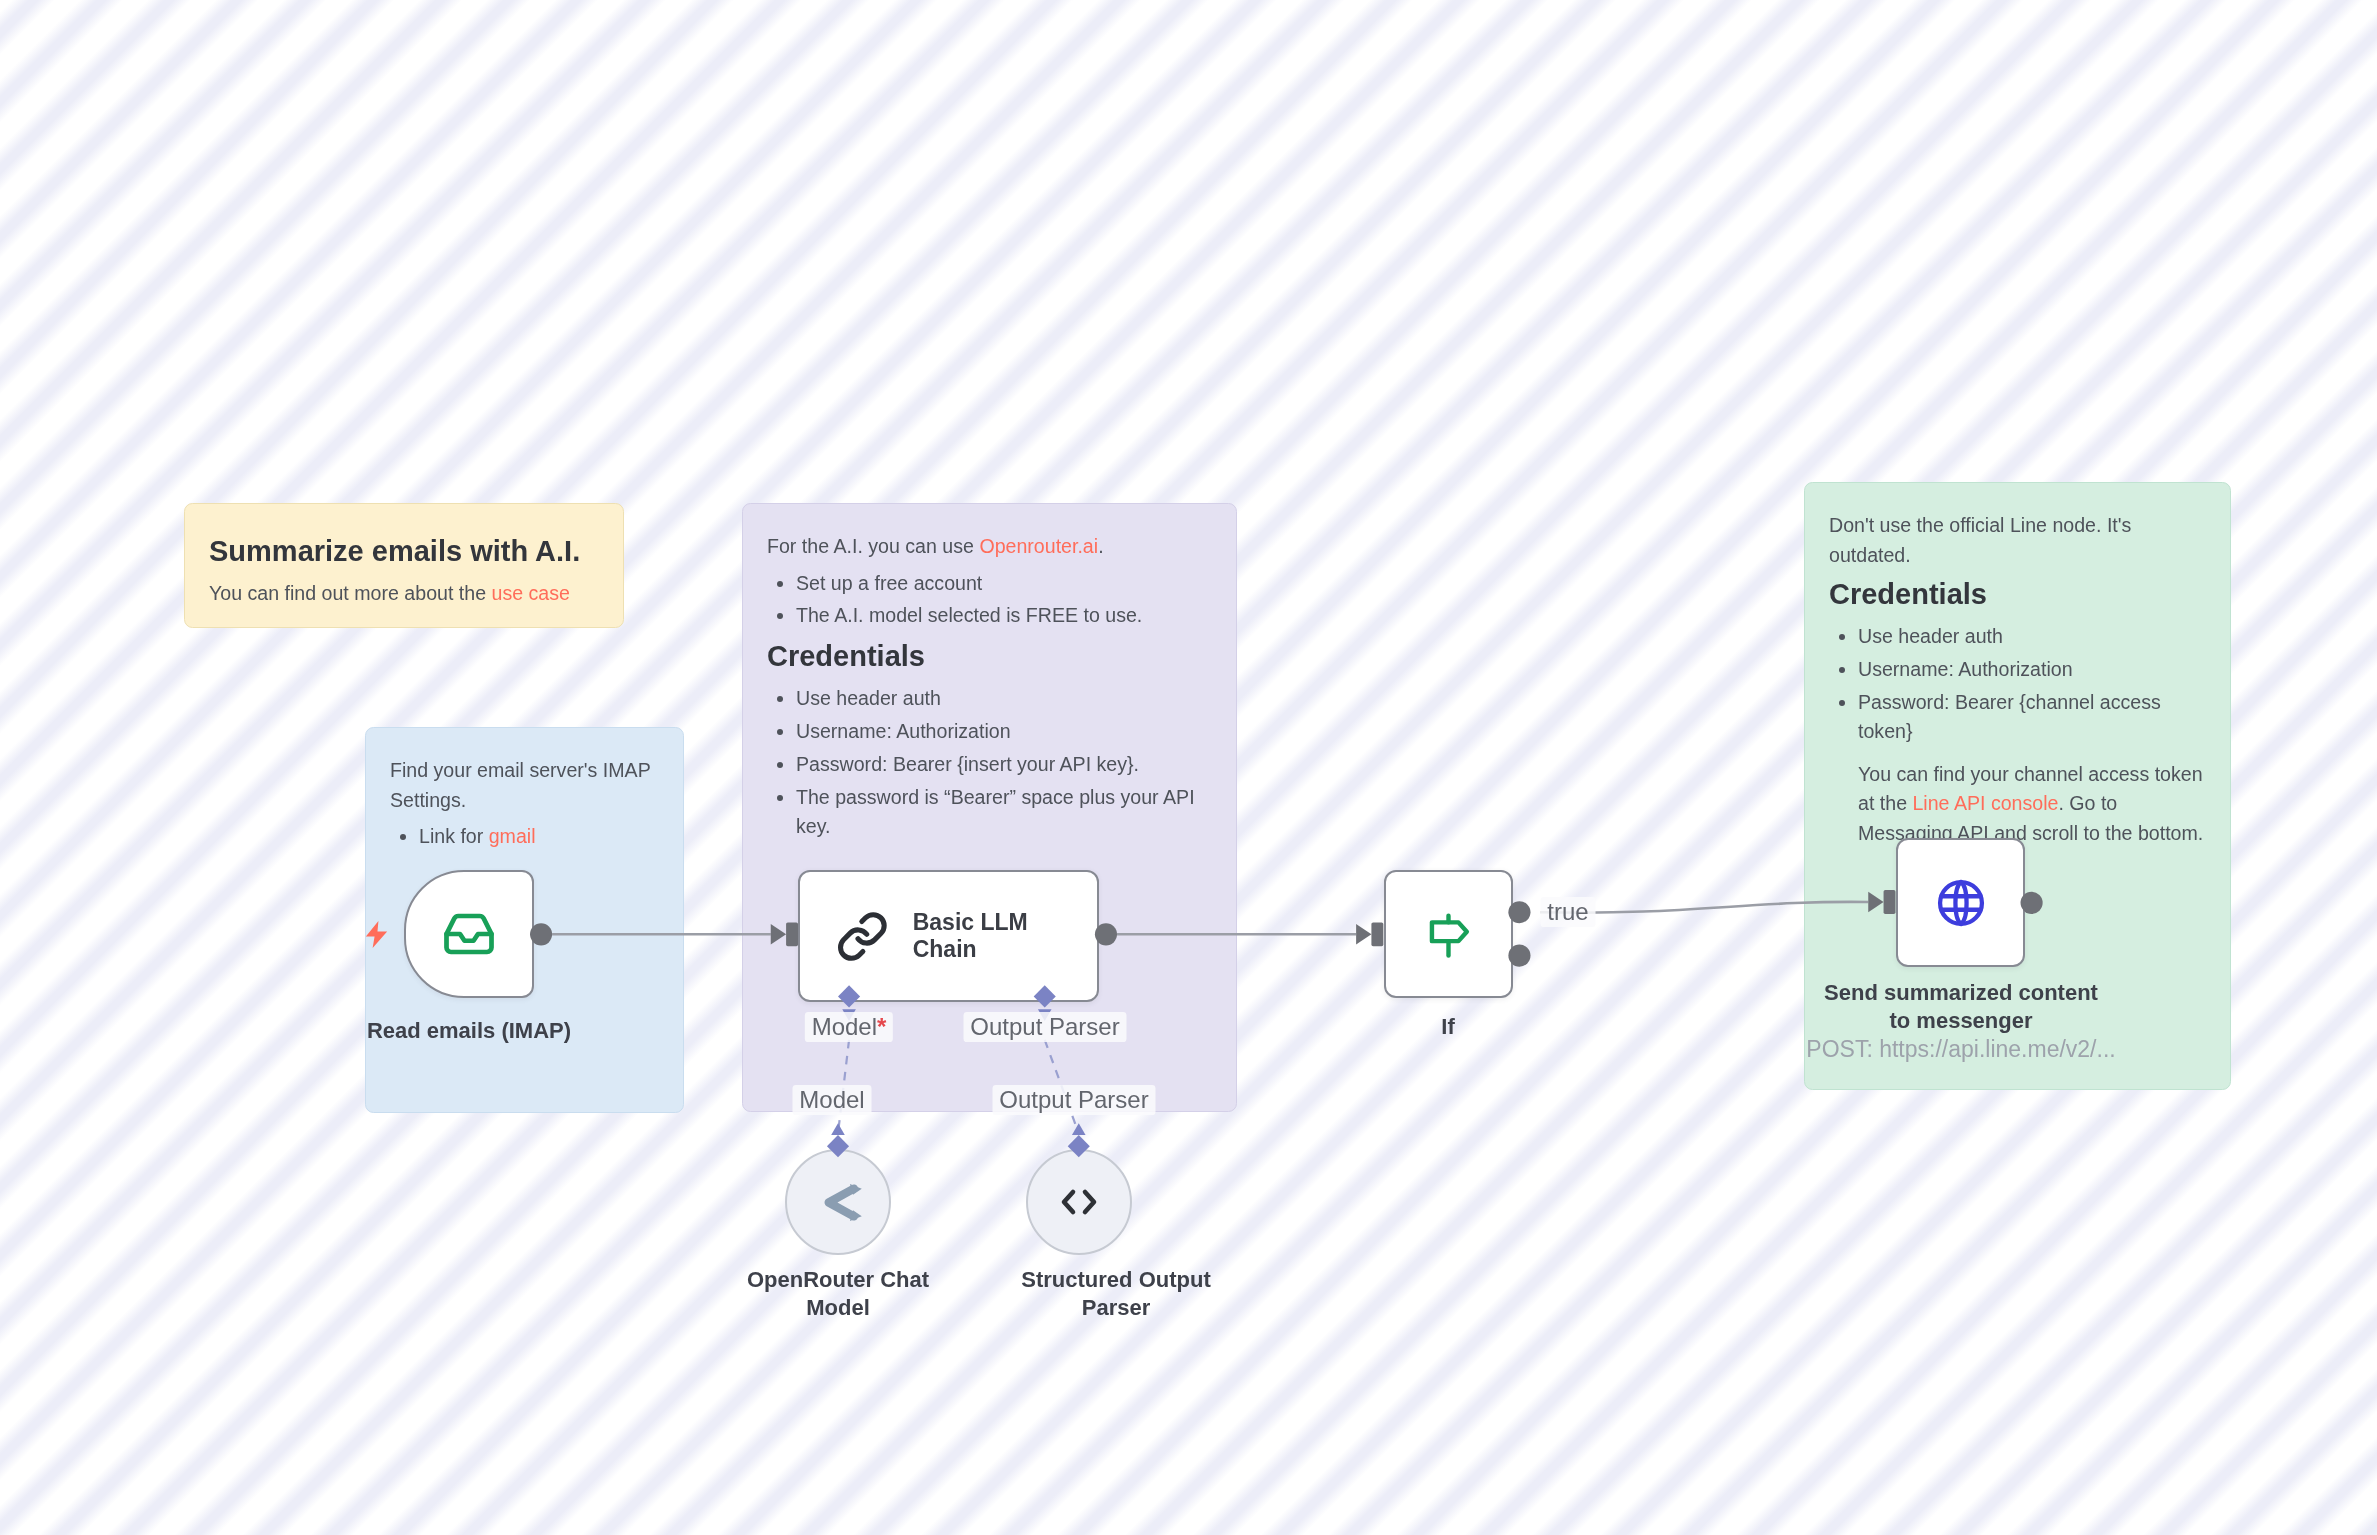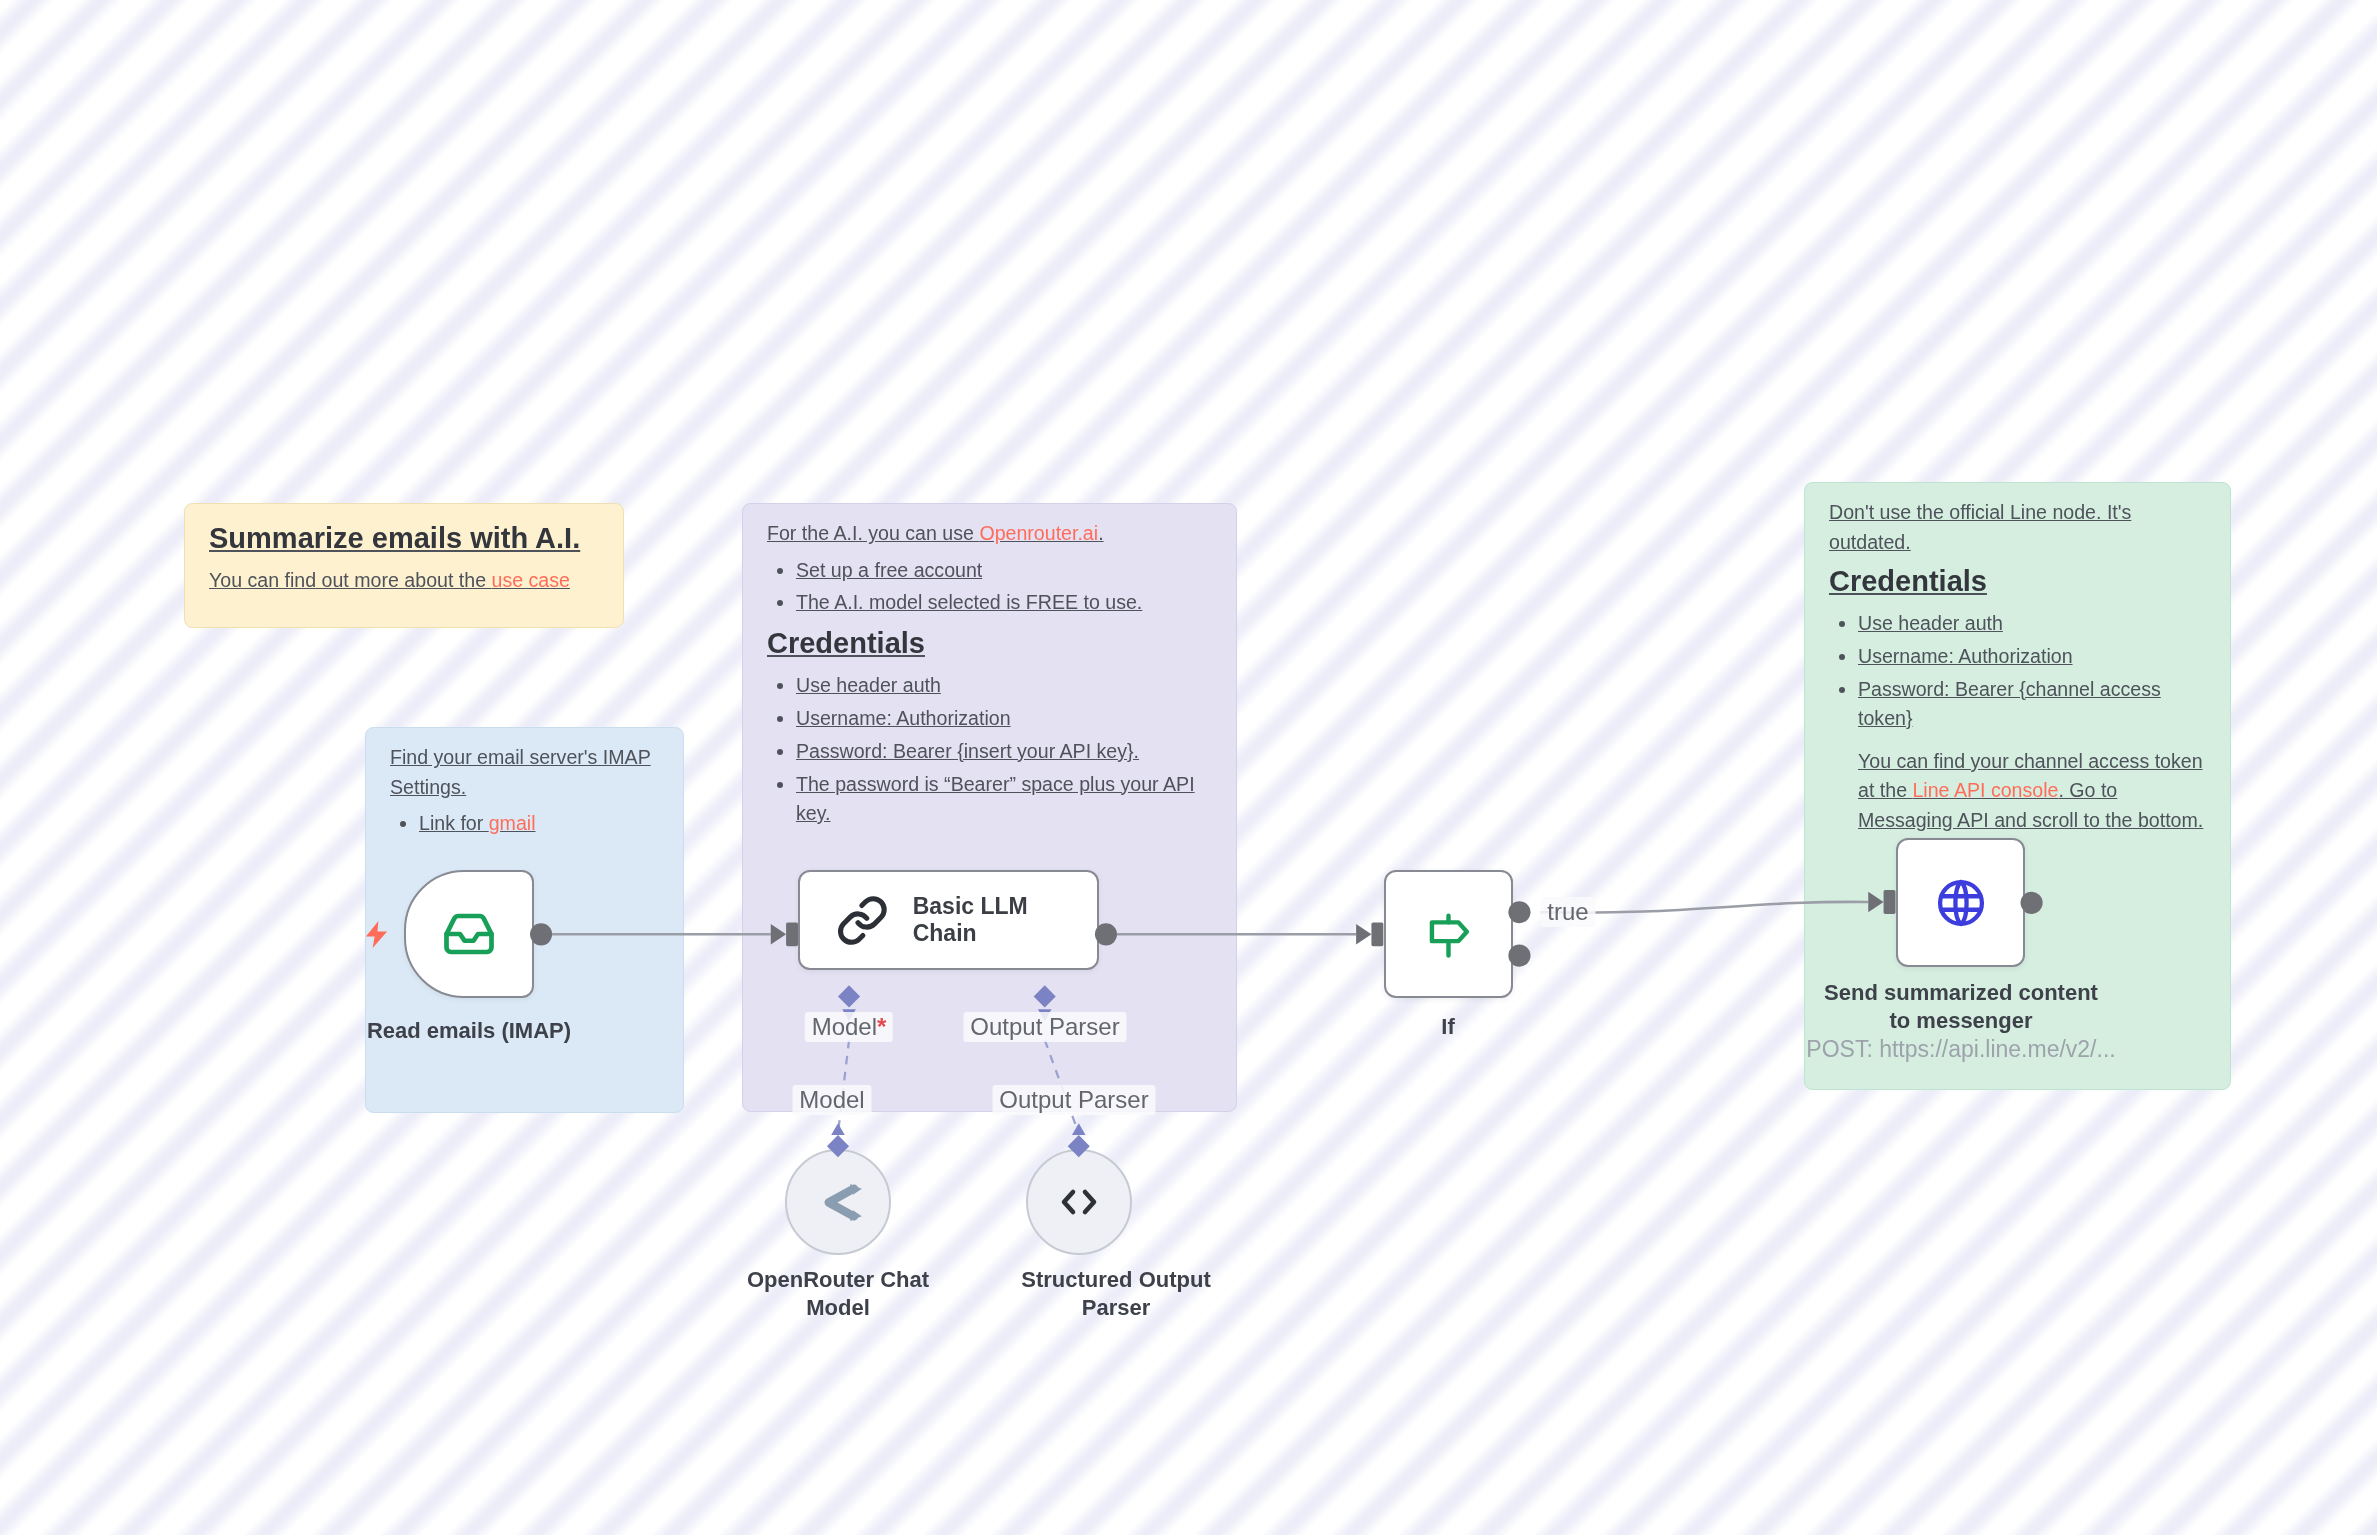--- a/index.html
+++ b/index.html
@@ -2,22 +2,22 @@
 <html style="font-size:13.6px"><head>
 <meta charset="utf-8">
 <style>
   html,body{margin:0;padding:0;background:#fff;}
   #canvas{
     position:relative;width:2377px;height:1536px;overflow:hidden;
     font-family:"Liberation Sans","DejaVu Sans",sans-serif;
     background:repeating-linear-gradient(135deg,#ffffff 0px,#ffffff 8.5px,#ecedf8 20.4px,#ecedf8 27px,#ffffff 39px,#ffffff 48px);
   }
   
-  .note{position:absolute;box-sizing:border-box;border-radius:8.5px;padding:12px 24px;
-        font-size:19.6px;line-height:1.5;color:#4e525a;z-index:1;text-decoration:underline;}
+  .note{position:absolute;box-sizing:border-box;border-radius:8.5px;padding:25px 24px;
+        font-size:19.6px;line-height:1.5;color:#4e525a;z-index:1;}
   .note h2{margin:5.1px 0 10.2px 0;font-size:29px;line-height:1.2;color:#33363c;font-weight:700;}
   .note p{margin:3.4px 0 6.8px 0;}
   .note ul{margin:5.1px 0 8.5px 0;padding-left:29px;}
   .note li{margin:3.4px 0;}
   .link{color:#ff6d5a;cursor:pointer;}
   #note-yellow{left:184px;top:503px;width:440px;height:125px;background:#fdf1cf;border:1.7px solid #eee0b2;}
   #note-blue{left:365px;top:727px;width:319px;height:386px;background:#dbe9f6;border:1.7px solid #c9ddef;}
   #note-purple{left:742px;top:503px;width:495px;height:609px;background:#e4e1f2;border:1.7px solid #d4d0e8;}
   #note-green{left:1804px;top:482px;width:427px;height:608px;background:#d5eee0;border:1.7px solid #c0e3d1;}
   #note-green .outro{margin-left:29px;margin-top:13.6px;}
@@ -90,21 +90,21 @@
   <div class="node" id="imap-node" style="left:404px;top:870px;width:130px;height:128px;border-radius:60px 12px 12px 60px;">
     <svg width="54" height="54" viewBox="0 0 24 24">
       <g fill="none" stroke="#18a058" stroke-width="2.1" stroke-linecap="round" stroke-linejoin="round">
         <polyline points="22 12 16 12 14 15 10 15 8 12 2 12"></polyline>
         <path d="M5.45 5.11L2 12v6a2 2 0 0 0 2 2h16a2 2 0 0 0 2-2v-6l-3.45-6.89A2 2 0 0 0 16.76 4H7.24a2 2 0 0 0-1.79 1.11z"></path>
       </g>
     </svg>
   </div>
   <div class="node-label" style="left:469px;top:1018px;">Read emails (IMAP)</div>
 
-  <div class="node" id="llm-node" style="left:798px;top:870px;width:301px;height:100px;">
+  <div class="node" id="llm-node" style="left:798px;top:870px;width:301px;height:132px;">
     <svg width="53" height="53" viewBox="0 0 24 24">
       <g fill="none" stroke="#2c2f35" stroke-width="2.3" stroke-linecap="round" stroke-linejoin="round">
         <path d="M10 13a5 5 0 0 0 7.54.54l3-3a5 5 0 0 0-7.07-7.07l-1.72 1.71"></path>
         <path d="M14 11a5 5 0 0 0-7.54-.54l-3 3a5 5 0 0 0 7.07 7.07l1.71-1.71"></path>
       </g>
     </svg>
     <span class="llm-title">Basic LLM Chain</span>
   </div>
 
   <div class="node" id="if-node" style="left:1384px;top:870px;width:129px;height:128px;">

